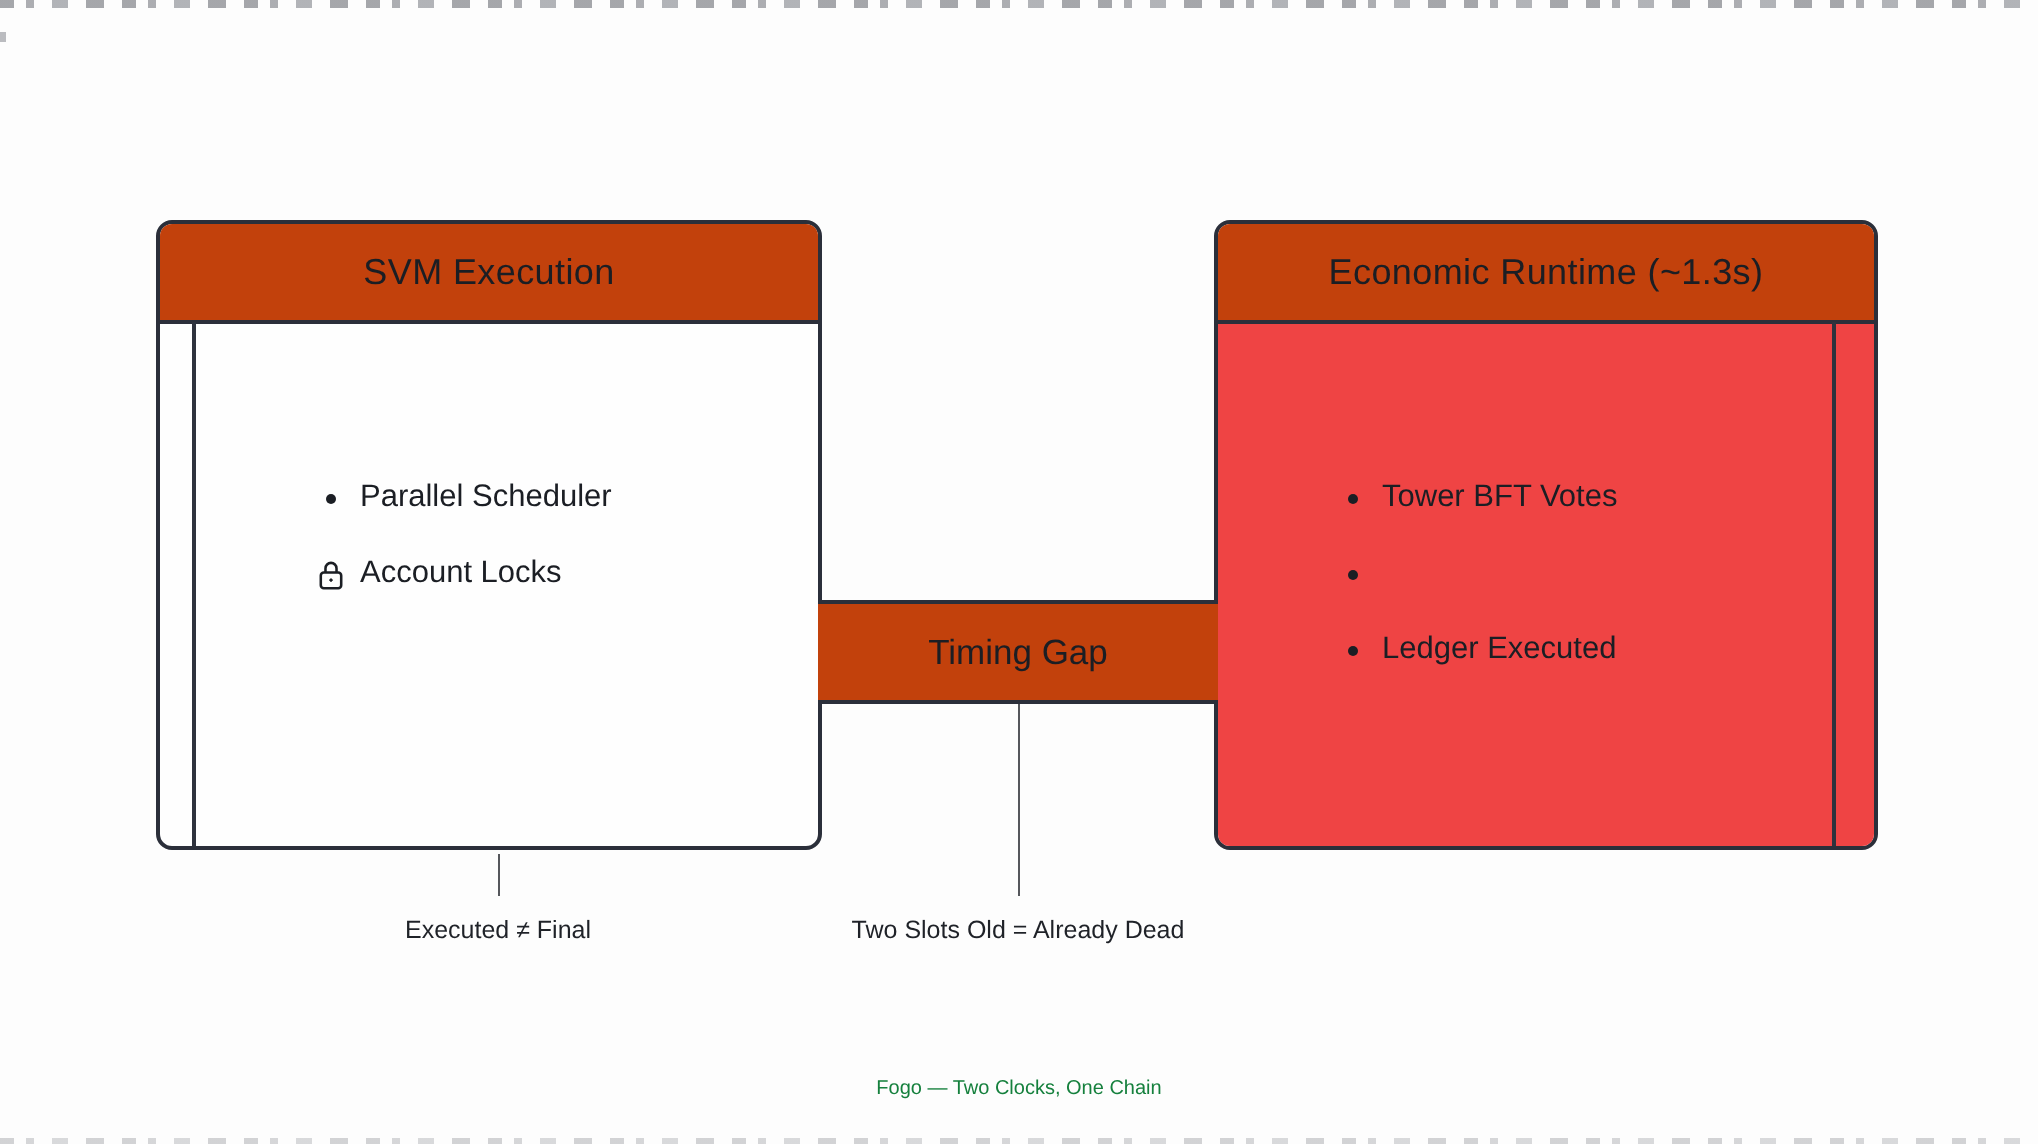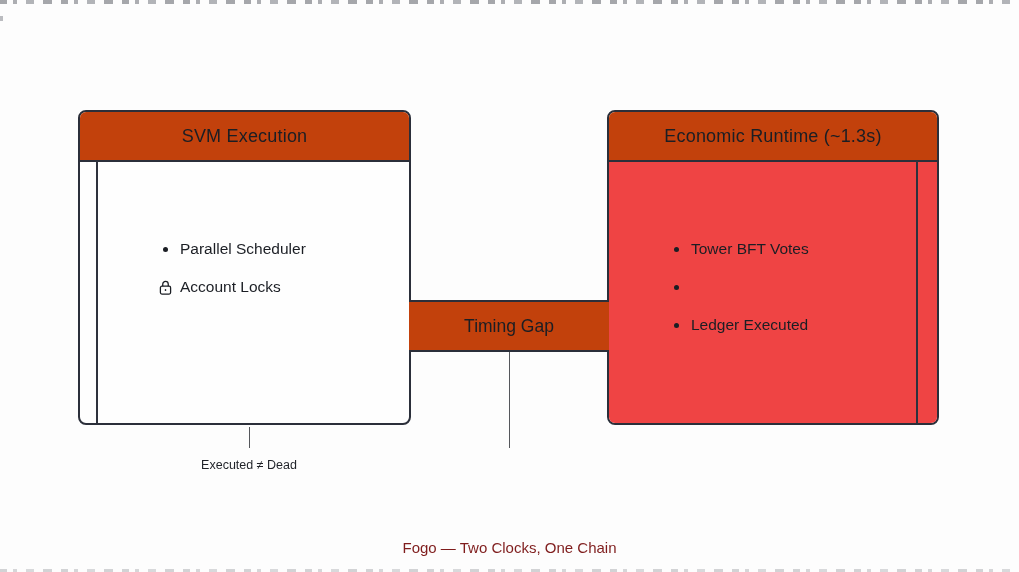--- a/index.html
+++ b/index.html
@@ -74,21 +74,21 @@
 
   .footnote{
     position:absolute;top:458px;height:16px;
     font-size:12.5px;color:#1f2228;text-align:center;
   }
   .footnote.left{left:149px;width:200px;}
   .footnote.center{left:389px;width:240px;}
 
   .caption{
     position:absolute;left:0;top:539px;width:1019px;
-    text-align:center;font-size:15px;color:#7f1d1d;
+    text-align:center;font-size:10px;color:#15803d;
   }
 </style>
 </head>
 <body>
 
 <div class="canvas">
 
   <div class="artifact top"></div>
   <div class="artifact bottom"></div>
   <div class="speck"></div>
@@ -149,17 +149,18 @@
   <div class="spine left"></div>
   <div class="spine right"></div>
 
   <div class="band">
     <span>Timing Gap</span>
   </div>
 
   <div class="vline center"></div>
   <div class="vline tick"></div>
 
-  <div class="footnote left">Executed ≠ Dead</div>
+  <div class="footnote left">Executed ≠ Final</div>
+  <div class="footnote center">Two Slots Old = Already Dead</div>
 
   <div class="caption">Fogo — Two Clocks, One Chain</div>
 
 </div>
 
 </body></html>

